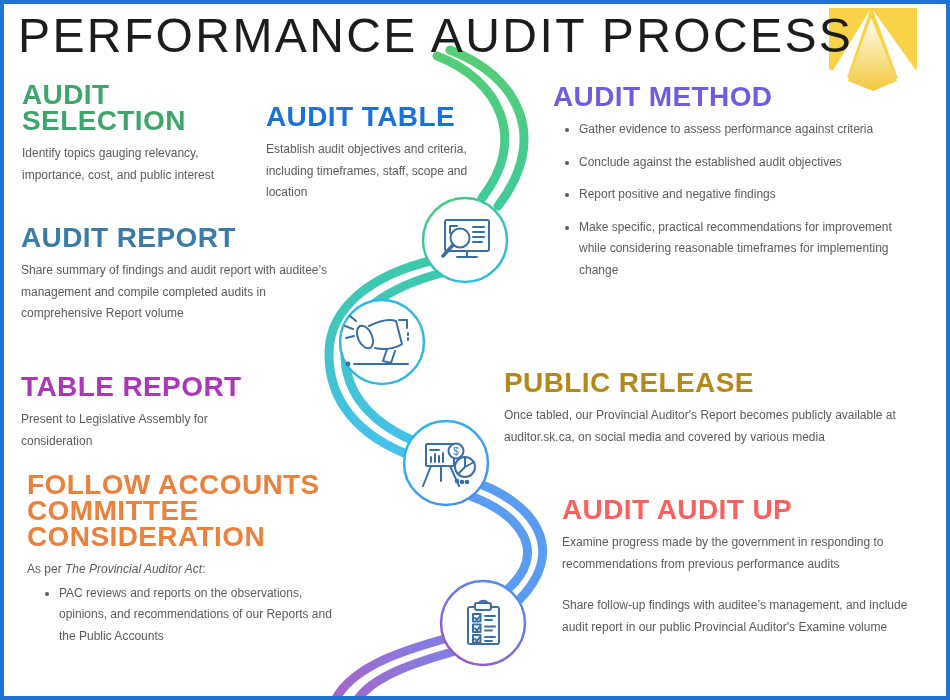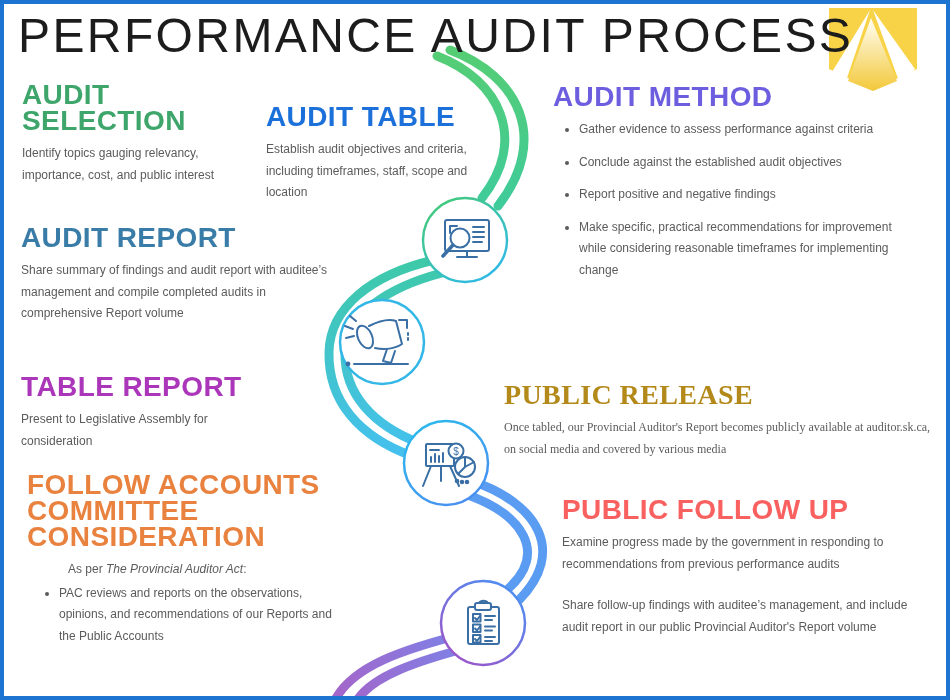--- a/index.html
+++ b/index.html
@@ -45,24 +45,24 @@
   #audit-selection p{width:228px;}
   #audit-plan{left:262px;top:84px;width:245px;}
   #audit-plan p{width:238px;}
   #audit-method{left:549px;top:64px;width:368px;}
   #audit-method li{width:330px;}
   #audit-report{left:17px;top:205px;width:320px;}
   #audit-report p{width:306px;}
   #table-report{left:17px;top:354px;width:250px;}
   #table-report p{width:230px;}
   #public-accounts{left:23px;top:452px;width:390px;}
-  #public-accounts .intro{margin-bottom:2px;margin-left:41px;}
+  #public-accounts .intro{margin-bottom:2px;}
   #public-accounts ul{padding-left:32px;}
   #public-accounts li{width:278px;}
-  #public-release{left:500px;top:362px;width:432px;font-family:Liberation Serif, serif;}
+  #public-release{left:500px;top:350px;width:432px;}
   #public-release p{width:428px;}
   #audit-follow-up{left:558px;top:477px;width:388px;}
   #audit-follow-up p{width:372px;margin-bottom:20px;}
   #audit-follow-up p:last-child{margin-bottom:0;}
 </style>
 </head>
 <body>
 
 <div class="canvas">
 
@@ -219,18 +219,18 @@
       <li>PAC reviews and reports on the observations, opinions, and recommendations of our Reports and the Public Accounts</li>
     </ul>
   </div>
 
   <div class="sec" id="public-release">
     <h2 class="c-gold">PUBLIC RELEASE</h2>
     <p>Once tabled, our Provincial Auditor's Report becomes publicly available at auditor.sk.ca, on social media and covered by various media</p>
   </div>
 
   <div class="sec" id="audit-follow-up">
-    <h2 class="c-coral">PUBLIC FOLLOW UP</h2>
+    <h2 class="c-coral">AUDIT AUDIT UP</h2>
     <p>Examine progress made by the government in responding to recommendations from previous performance audits</p>
-    <p>Share follow-up findings with auditee’s management, and include audit report in our public Provincial Auditor's Report volume</p>
+    <p>Share follow-up findings with auditee’s management, and include audit report in our public Provincial Auditor's Examine volume</p>
   </div>
 
 </div>
 
 </body></html>

